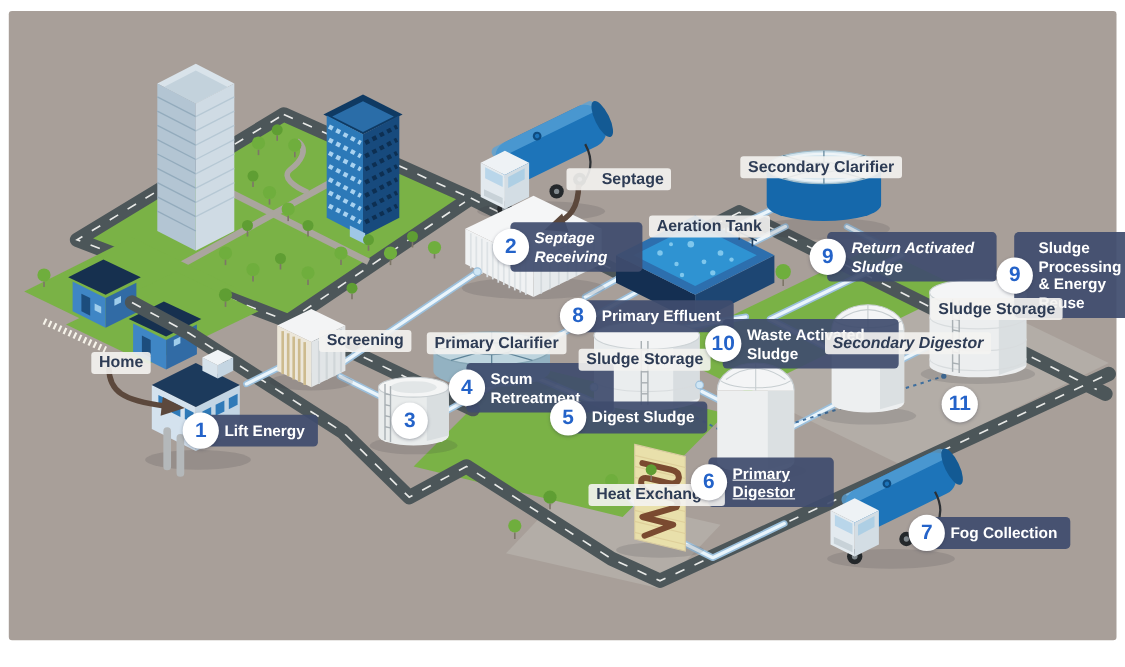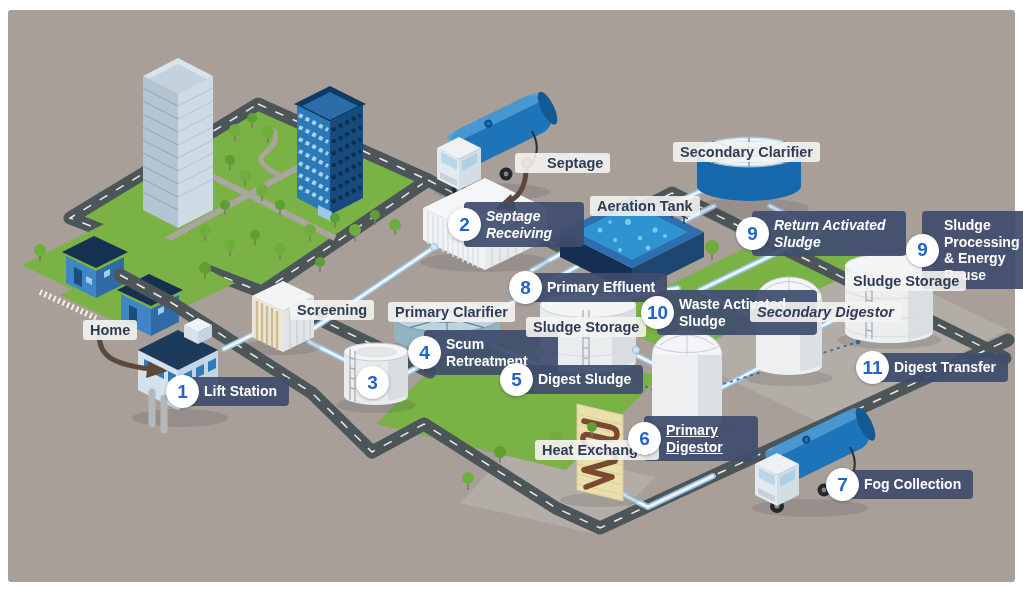--- a/index.html
+++ b/index.html
@@ -493,21 +493,21 @@
     <path d="M 99,334 C 99,356 112,364 150,369" fill="none" stroke="#5c483c" stroke-width="5"></path>
     <polygon points="148,361 168,371 146,378" fill="#5c483c"></polygon>
     <path d="M 526,168 C 526,190 517,198 506,203" fill="none" stroke="#5c483c" stroke-width="5"></path>
     <polygon points="511,194 495,209 517,211" fill="#5c483c"></polygon>
   </g>
 </svg>
 
 <div id="labels-layer">
       <div class="nstep" style="left: 166px; top: 375px;">
         <span class="ncirc">1</span>
-        <span class="nbox">Lift Station</span>
+        <span class="nbox">Lift Energy</span>
       </div>
       <div class="nstep" style="left: 448px; top: 202px;">
         <span class="ncirc">2</span>
         <span class="nbox" style="width: 86px; font-style: italic;">Septage Receiving</span>
       </div>
       <div class="nstep" style="left: 356px; top: 366px;">
         <span class="ncirc">3</span>
       </div>
       <div class="nstep" style="left: 408px; top: 330px;">
         <span class="ncirc">4</span>
@@ -532,21 +532,20 @@
       <div class="nstep" style="left: 736px; top: 211px;">
         <span class="ncirc">9</span>
         <span class="nbox" style="width: 120px; font-style: italic;">Return Activated Sludge</span>
       </div>
       <div class="nstep" style="left: 641px; top: 290px;">
         <span class="ncirc">10</span>
         <span class="nbox" style="width: 126px;">Waste Activated Sludge</span>
       </div>
       <div class="nstep" style="left: 856px; top: 351px;">
         <span class="ncirc">11</span>
-        <span class="nbox">Digest Transfer</span>
       </div>
       <div class="nstep" style="left: 906px; top: 211px;">
         <span class="ncirc">9</span>
         <span class="nbox" style="width: 88px;">Sludge Processing &amp; Energy Reuse</span>
       </div>
       <div class="slabel" style="left: 83px; top: 309px; margin-top: 11px;">Home</div>
       <div class="slabel" style="left: 290px; top: 300px;">Screening</div>
       <div class="slabel" style="left: 515px; top: 153px; padding-left: 32px;">Septage</div>
       <div class="slabel" style="left: 590px; top: 196px;">Aeration Tank</div>
       <div class="slabel" style="left: 388px; top: 302px;">Primary Clarifier</div>

